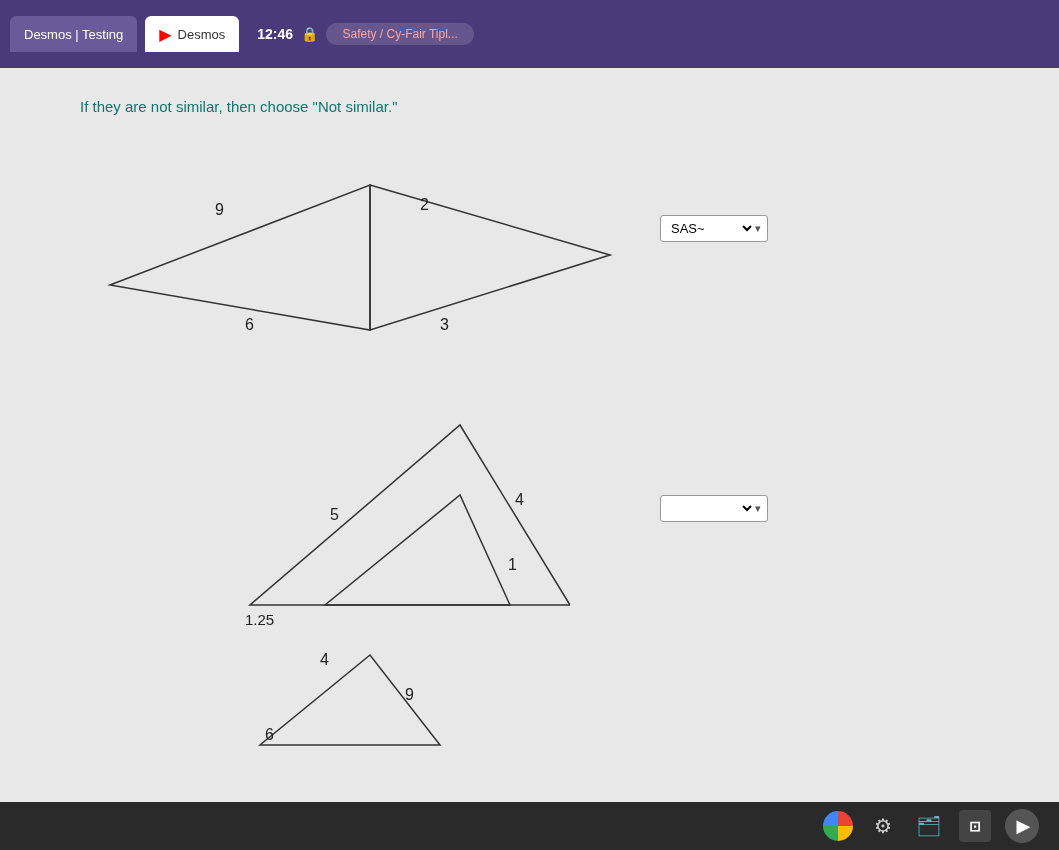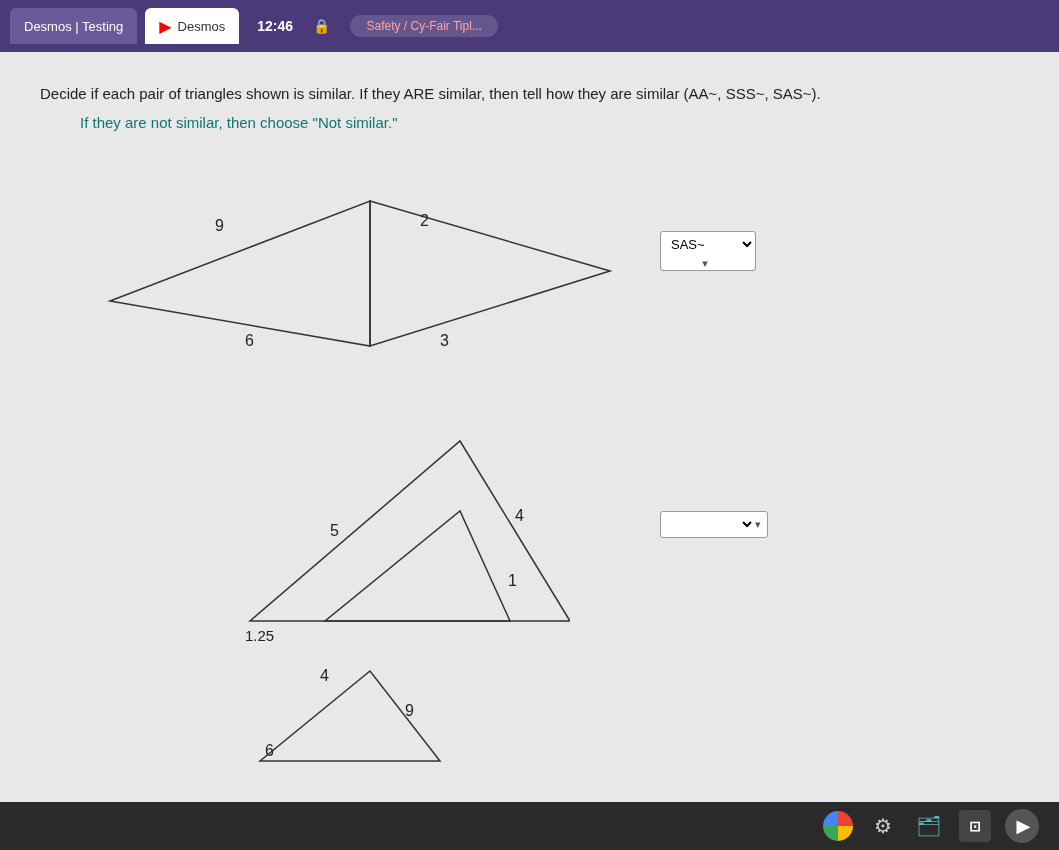--- a/index.html
+++ b/index.html
@@ -8,21 +8,21 @@
       height: 850px;
       background: #d0d0d0;
       font-family: Arial, sans-serif;
       overflow: hidden;
       position: relative;
     }
 
     
     .browser-bar {
       width: 100%;
-      height: 52px;
+      height: 68px;
       background: #4a3a7a;
       display: flex;
       align-items: center;
       padding: 11px 10px;
       gap: 8px;
       position: relative;
     }
 
     .tab-item {
       background: #6a5a9a;
@@ -42,21 +42,21 @@
     }
 
     .tab-youtube .yt-icon {
       color: #ff0000;
       font-size: 16px;
     }
 
     .address-bar-area {
       display: flex;
       align-items: center;
-      gap: 20px;
+      gap: 8px;
       margin-left: 10px;
       color: #fff;
       font-size: 13px;
     }
 
     .time-display {
       color: #fff;
       font-size: 14px;
       font-weight: bold;
     }
@@ -167,41 +167,40 @@
     <span class="time-display">12:46</span>
     <span style="color:#fff; font-size:14px;">🔒</span>
     <span class="address-pill">
       <span>Safety / Cy-Fair Tipl...</span>
     </span>
   </div>
 </div>
 
 <div class="main-content">
 
-  <p class="instructions">Decide if each pair of triangles shown is similar.  If they ARE similar, then tell how they are similar (AA~, SSS~, SAS~).</p>
   <p class="instructions-sub">If they are not similar, then choose "Not similar."</p>
 
   <div class="diagram-row" style="position:relative; height: 230px;">
 
     <svg width="560" height="210" style="position:absolute; left:30px; top:10px;">
 
       <polygon points="40,130 300,30 300,175" fill="none" stroke="#333" stroke-width="1.5"></polygon>
 
       <polygon points="540,100 300,30 300,175" fill="none" stroke="#333" stroke-width="1.5"></polygon>
 
       <text x="145" y="60" font-size="16" fill="#222" font-family="Arial">9</text>
 
       <text x="175" y="175" font-size="16" fill="#222" font-family="Arial">6</text>
 
       <text x="350" y="55" font-size="16" fill="#222" font-family="Arial">2</text>
 
       <text x="370" y="175" font-size="16" fill="#222" font-family="Arial">3</text>
     </svg>
 
-    <div class="dropdown-wrapper" style="position:absolute; left:620px; top:70px;flex-direction:column;">
+    <div class="dropdown-wrapper" style="position:absolute; left:620px; top:70px;">
       <select>
         <option value="SAS~" selected="">SAS~</option>
         <option value="AA~">AA~</option>
         <option value="SSS~">SSS~</option>
         <option value="Not similar">Not similar</option>
       </select>
       <span style="padding-right:6px; font-size:11px; color:#555;">▾</span>
     </div>
 
   </div>

